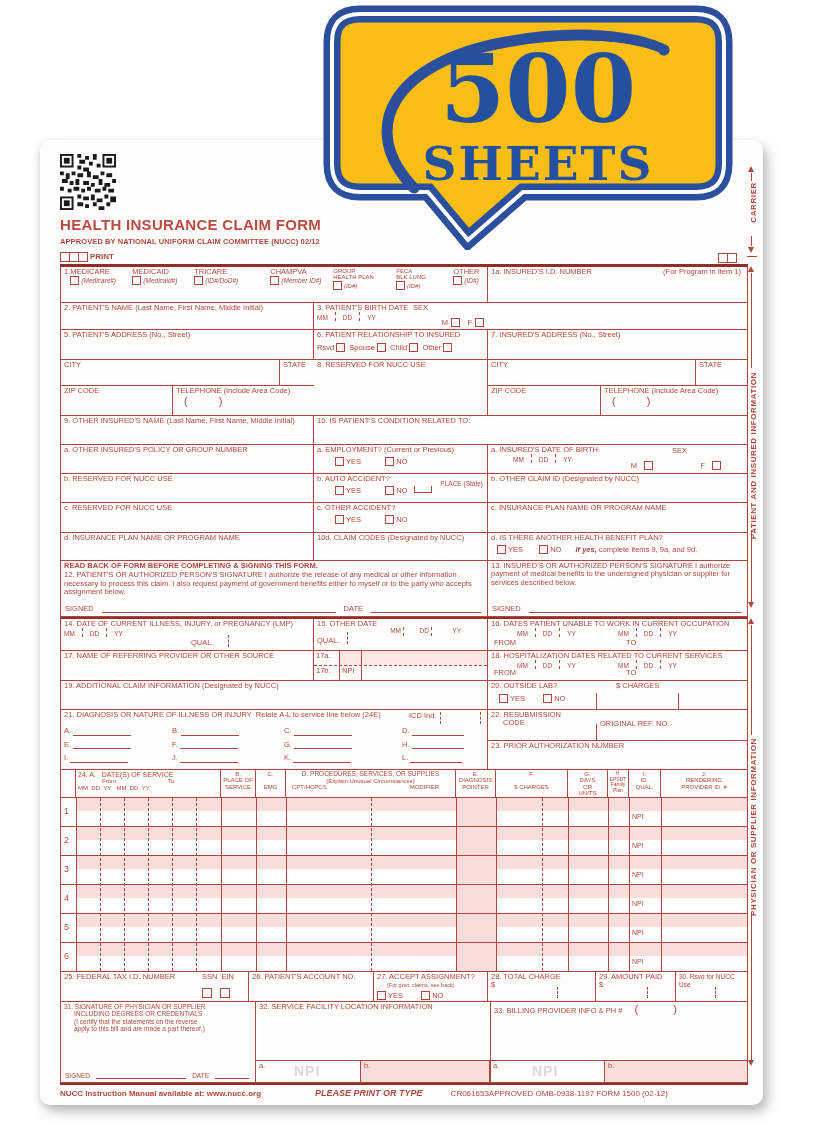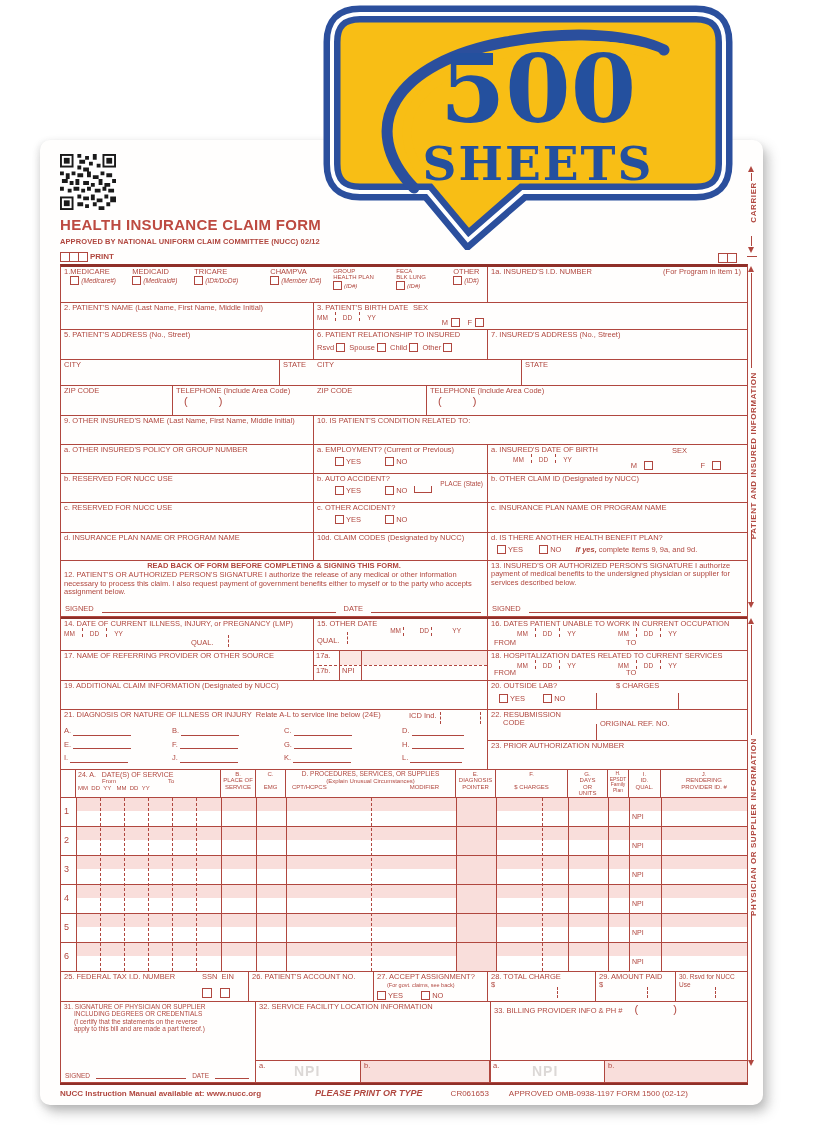--- a/index.html
+++ b/index.html
@@ -154,20 +154,21 @@
         <div style="width:253px;display:flex;flex-direction:column">
           <div style="display:flex;height:26px;border-bottom:1px solid var(--ink)">
             <div class="c" style="width:219px"><span>CITY</span></div>
             <div class="c" style="flex:1"><span>STATE</span></div>
           </div>
           <div style="display:flex;flex:1">
             <div class="c" style="width:112px"><span>ZIP CODE</span></div>
             <div class="c" style="flex:1"><span>TELEPHONE (Include Area Code)</span><br><span style="font-size:11px;letter-spacing:14px;margin-left:8px">(&nbsp;)</span></div>
           </div>
         </div>
+        <div class="c" style="width:174px"><span>8. RESERVED FOR NUCC USE</span></div>
         <div style="flex:1;display:flex;flex-direction:column">
           <div style="display:flex;height:26px;border-bottom:1px solid var(--ink)">
             <div class="c" style="width:208px"><span>CITY</span></div>
             <div class="c nb" style="flex:1"><span>STATE</span></div>
           </div>
           <div style="display:flex;flex:1">
             <div class="c" style="width:113px"><span>ZIP CODE</span></div>
             <div class="c nb" style="flex:1"><span>TELEPHONE (Include Area Code)</span><br><span style="font-size:11px;letter-spacing:14px;margin-left:8px">(&nbsp;)</span></div>
           </div>
         </div>
@@ -222,21 +223,21 @@
         <div class="c nb" style="flex:1">
           <span>d. IS THERE ANOTHER HEALTH BENEFIT PLAN?</span>
           <div style="margin-top:3px;margin-left:6px"><span class="cb cbs"></span> <span>YES</span>
             <span style="margin-left:14px"><span class="cb cbs"></span> <span>NO</span></span>
             <b><i style="margin-left:12px">If yes,</i></b> <span>complete items 9, 9a, and 9d.</span></div>
         </div>
       </div>
 
       <div class="r" style="height:56px">
         <div class="c" style="width:427px">
-          <div class="b" style="text-align:center">READ BACK OF FORM BEFORE COMPLETING &amp; SIGNING THIS FORM.</div>
+          <div class="b" style="text-align:left">READ BACK OF FORM BEFORE COMPLETING &amp; SIGNING THIS FORM.</div>
           <div style="margin-top:1px"><span>12. PATIENT'S OR AUTHORIZED PERSON'S SIGNATURE</span>&nbsp;<span>I authorize the release of any medical or other information necessary to process this claim. I also request payment of government benefits either to myself or to the party who accepts assignment below.</span></div>
           <div style="position:absolute;bottom:3px;left:4px;right:6px;display:flex;align-items:flex-end">
             <span>SIGNED</span>
               <span class="u" style="flex:1;margin:0 8px"></span>
             <span>DATE</span>
               <span class="u" style="width:110px;margin-left:8px"></span>
           </div>
         </div>
         <div class="c nb" style="flex:1">
           <div><span>13. INSURED'S OR AUTHORIZED PERSON'S SIGNATURE</span> <span>I authorize payment of medical benefits to the undersigned physician or supplier for services described below.</span></div>
@@ -447,21 +448,21 @@
           </div>
           <div style="flex:1;background:var(--pink);padding:1px 3px"><span>b.</span></div>
         </div>
       </div>
     </div>
 
     <div class="footer">
       <span class="b">NUCC Instruction Manual available at: www.nucc.org</span>
       <span class="b" style="font-style:italic;font-size:9px;margin-left:54px">PLEASE PRINT OR TYPE</span>
       <span style="margin-left:28px">CR061653</span>
-      <span style="margin-left:20px">APPROVED OMB-0938-1197 FORM 1500 (02-12)</span>
+      <span style="">APPROVED OMB-0938-1197 FORM 1500 (02-12)</span>
     </div>
 
   </div>
 </div>
 
 <div class="badge">
   <svg width="424" height="250" viewBox="0 0 424 250">
     <path d="M 44 14 H 380 Q 408 14 408 42 V 164 Q 408 192 380 192 H 207 L 152 240 L 112 192 H 44 Q 16 192 16 164 V 42 Q 16 14 44 14 Z" fill="#f8be15" stroke="#2b4f9d" stroke-width="17"></path>
     <path d="M 44 14 H 380 Q 408 14 408 42 V 164 Q 408 192 380 192 H 207 L 152 240 L 112 192 H 44 Q 16 192 16 164 V 42 Q 16 14 44 14 Z" fill="none" stroke="#ffffff" stroke-width="4"></path>
     <path d="M 98 188 C 40 128 78 62 190 42 C 262 29 320 36 348 50" fill="none" stroke="#2b4f9d" stroke-width="11" stroke-linecap="round"></path>

